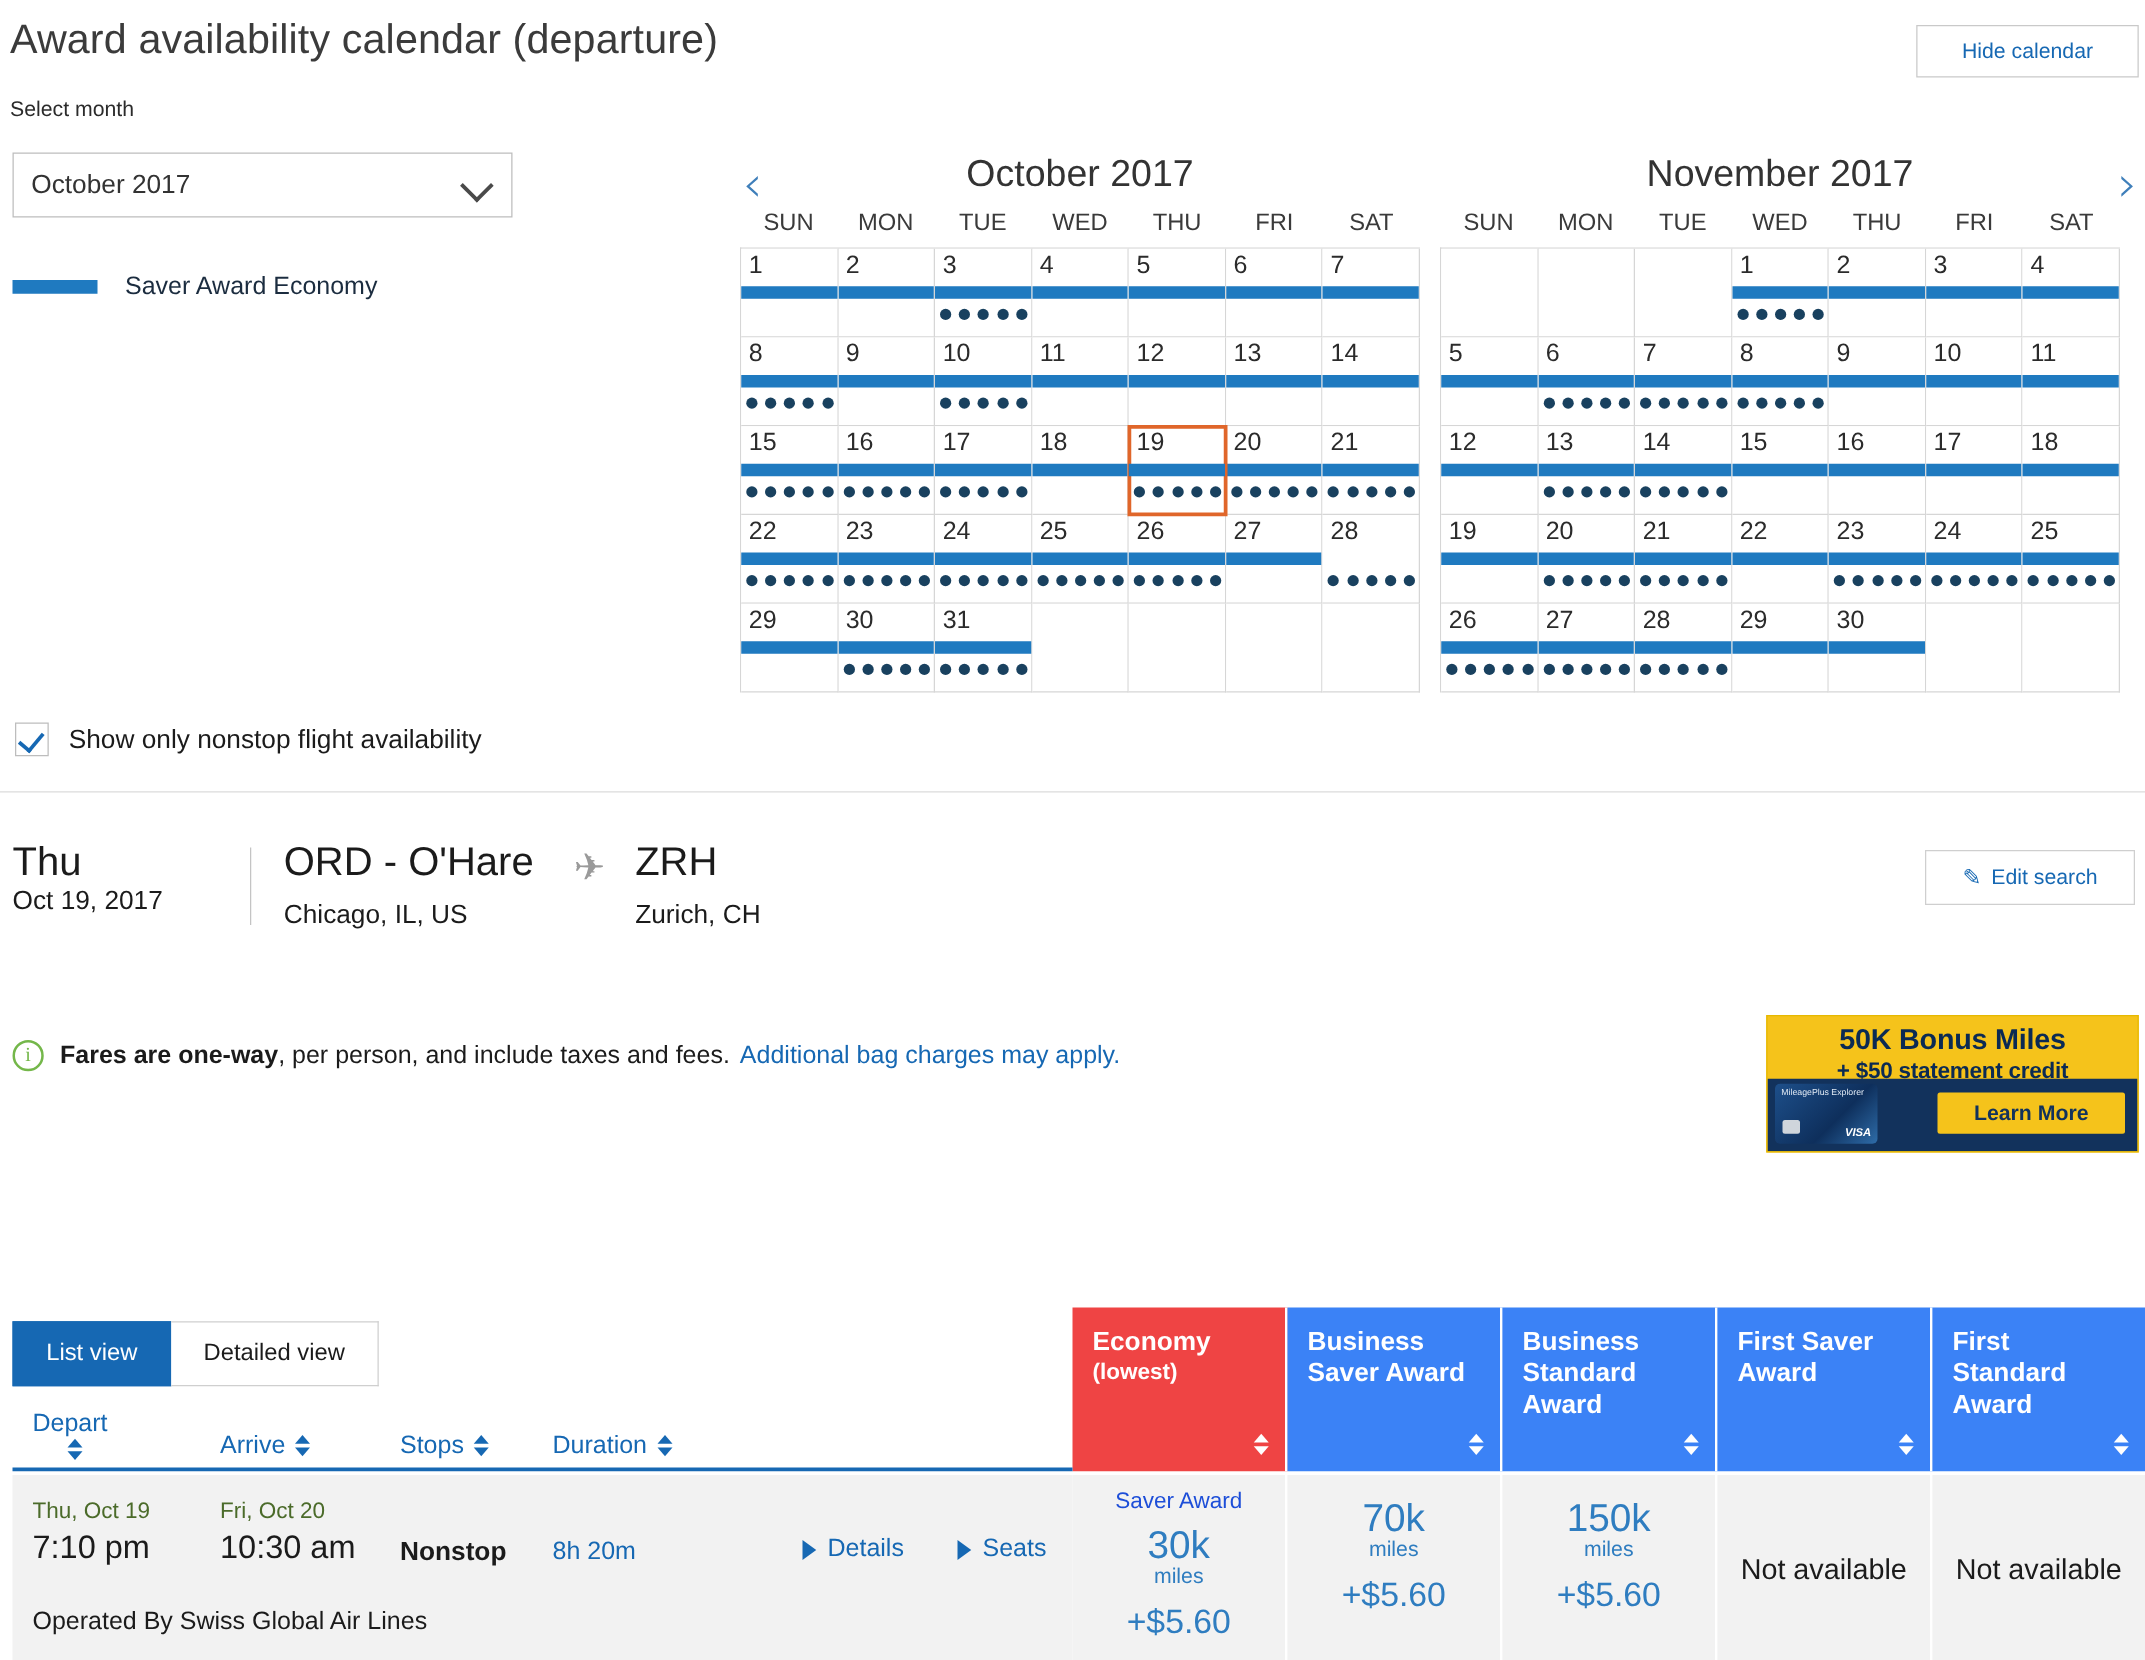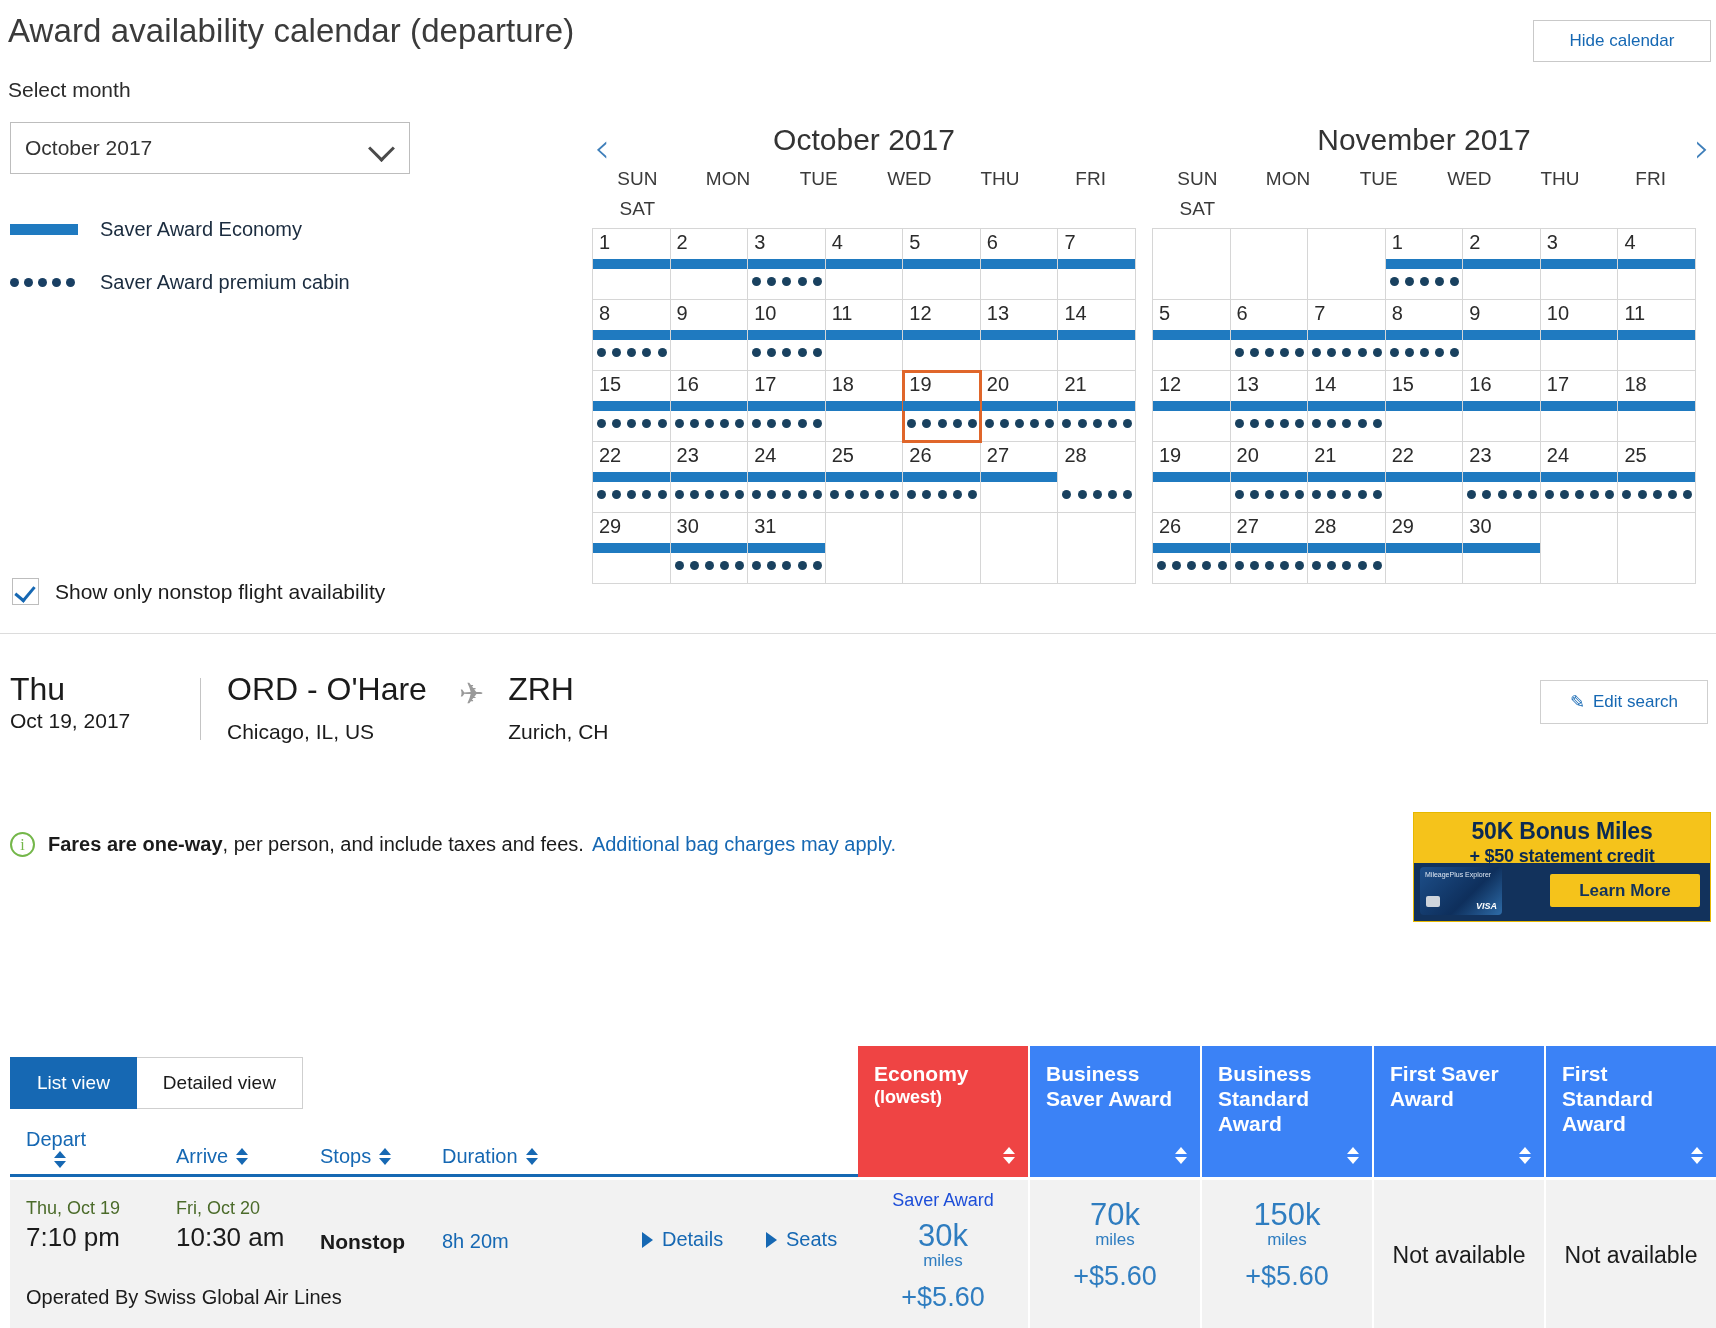--- a/index.html
+++ b/index.html
@@ -22,21 +22,21 @@
   .hide-cal-btn {
     position: absolute; right: 5px; top: 20px;
     width: 178px; height: 42px;
     border: 1px solid #c9c9c9; background: #fff;
     color: #1668b3; font-size: 17px;
     display: flex; align-items: center; justify-content: center;
     cursor: pointer;
   }
   .select-month-label {
     position: absolute; left: 8px; top: 78px;
-    font-size: 21px; color: #2b2b2b;
+    font-size: 17px; color: #2b2b2b;
   }
   .month-select {
     position: absolute; left: 10px; top: 122px;
     width: 400px; height: 52px;
     border: 1px solid #bdbdbd; background: #fff;
     display: flex; align-items: center; padding: 0 14px;
     font-size: 21px; color: #333;
     cursor: pointer;
   }
   .month-select .chev {
@@ -76,21 +76,21 @@
   .nonstop .lbl { font-size: 21px; color: #1b1b1b; }
 
   
   .cal { position: absolute; top: 118px; }
   .cal.oct { left: 592px; width: 544px; }
   .cal.nov { left: 1152px; width: 544px; }
   .cal-h {
     text-align: center; font-size: 30px; color: #333; font-weight: 400;
     height: 50px; line-height: 44px;
   }
-  .dow-row { display: grid; grid-template-columns: repeat(6,1fr); }
+  .dow-row { display: grid; grid-template-columns: repeat(7,1fr); }
   .dow {
     text-align: center; font-size: 19px; color: #3a3a3a; padding-bottom: 8px;
   }
   .weeks { border-top: 1px solid #d6d6d6; border-left: 1px solid #d6d6d6; }
   .wk { display: grid; grid-template-columns: repeat(7,1fr); }
   .day {
     position: relative; height: 71px;
     border-right: 1px solid #d6d6d6; border-bottom: 1px solid #d6d6d6;
     background: #fff;
   }
@@ -253,30 +253,20 @@
   <div class="select-month-label">Select month</div>
   <div class="month-select">
     <span>October 2017</span>
     <span class="chev"></span>
   </div>
 
   <div class="legend">
     <div class="legend-row">
       <span class="legend-bar"></span>
       <span class="legend-text">Saver Award Economy</span>
-    </div>
-    <div class="legend-row">
-      <span class="legend-dots">
-          <i></i>
-          <i></i>
-          <i></i>
-          <i></i>
-          <i></i>
-        </span>
-      <span class="legend-text">Saver Award premium cabin</span>
     </div>
   </div>
 
   <div class="nonstop">
     <span class="box"></span>
     <span class="lbl">Show only nonstop flight availability</span>
   </div>
 
   <div class="nav-arrow prev">‹</div>
   <div class="nav-arrow next">›</div>

